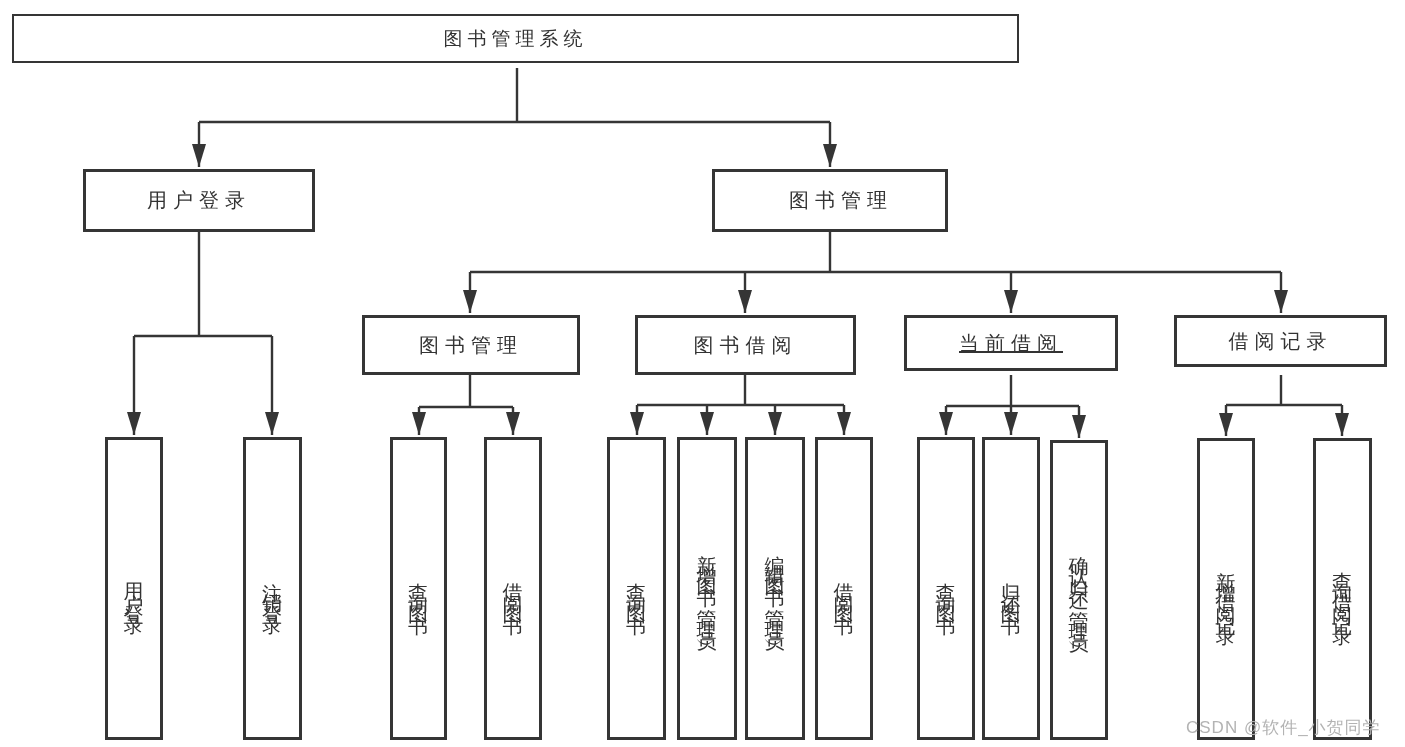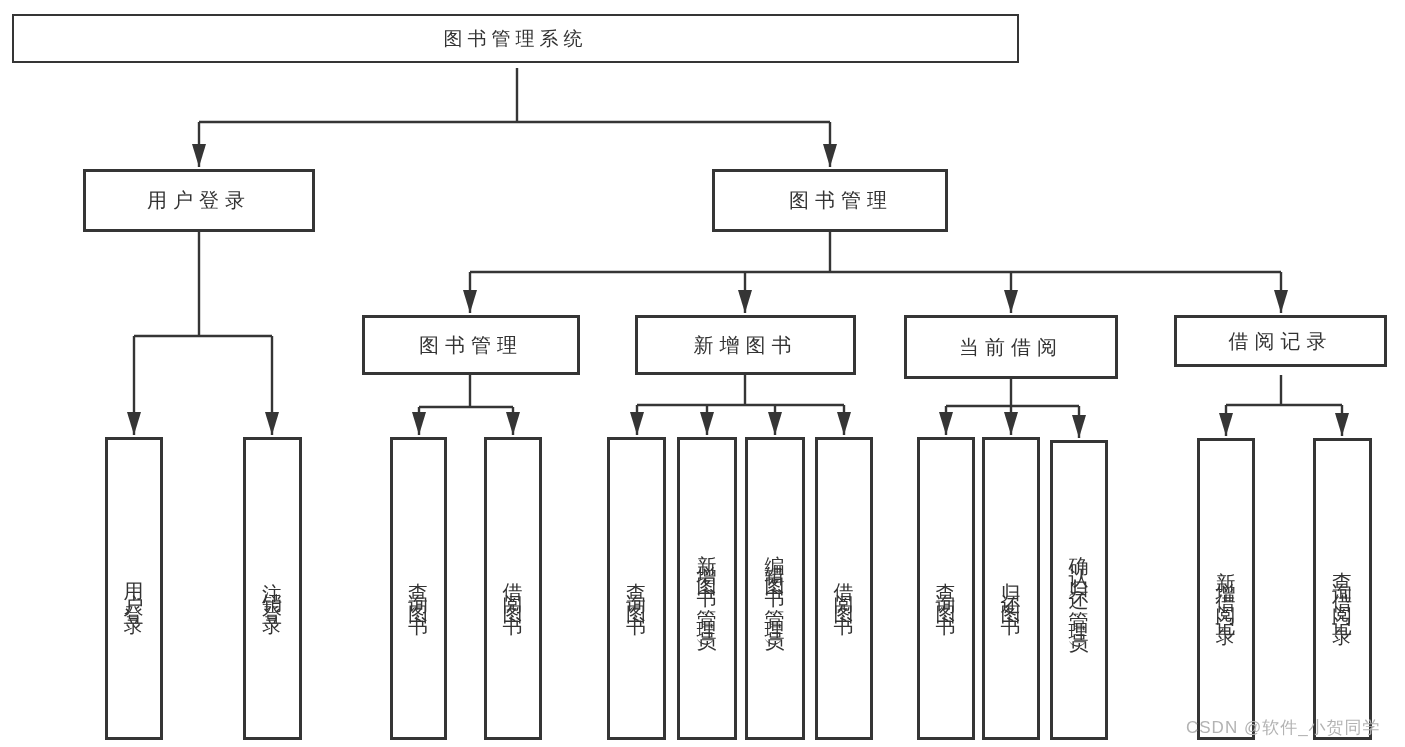--- a/index.html
+++ b/index.html
@@ -91,22 +91,22 @@
       <line x1="1342" y1="405" x2="1342" y2="436" marker-end="url(#arrowhead)"></line>
     </g>
   </svg>
 
   <div class="node hnode root-node" style="left:12px; top:14px; width:1007px; height:49px;">图书管理系统</div>
 
   <div class="node hnode" style="left:83px; top:169px; width:232px; height:63px;">用户登录</div>
   <div class="node hnode" style="left:712px; top:169px; width:236px; height:63px;padding-left:22px;">图书管理</div>
 
   <div class="node hnode" style="left:362px; top:315px; width:218px; height:60px;">图书管理</div>
-  <div class="node hnode" style="left:635px; top:315px; width:221px; height:60px;">新增图书</div>
-  <div class="node hnode" style="left:904px; top:315px; width:214px; height:64px;">当前借阅</div>
+  <div class="node hnode" style="left:635px; top:315px; width:221px; height:60px;">图书借阅</div>
+  <div class="node hnode" style="left:904px; top:315px; width:214px; height:56px;text-decoration:underline;">当前借阅</div>
   <div class="node hnode" style="left:1174px; top:315px; width:213px; height:52px;">借阅记录</div>
 
   <div class="node vnode" style="left:105px; top:437px; width:58px; height:303px;">用户登录</div>
   <div class="node vnode" style="left:243px; top:437px; width:59px; height:303px;">注销登录</div>
 
   <div class="node vnode" style="left:390px; top:437px; width:57px; height:303px;">查询图书</div>
   <div class="node vnode" style="left:484px; top:437px; width:58px; height:303px;">借阅图书</div>
 
   <div class="node vnode" style="left:607px; top:437px; width:59px; height:303px;">查询图书</div>
   <div class="node vnode" style="left:677px; top:437px; width:60px; height:303px;">新增图书（管理员）</div>

